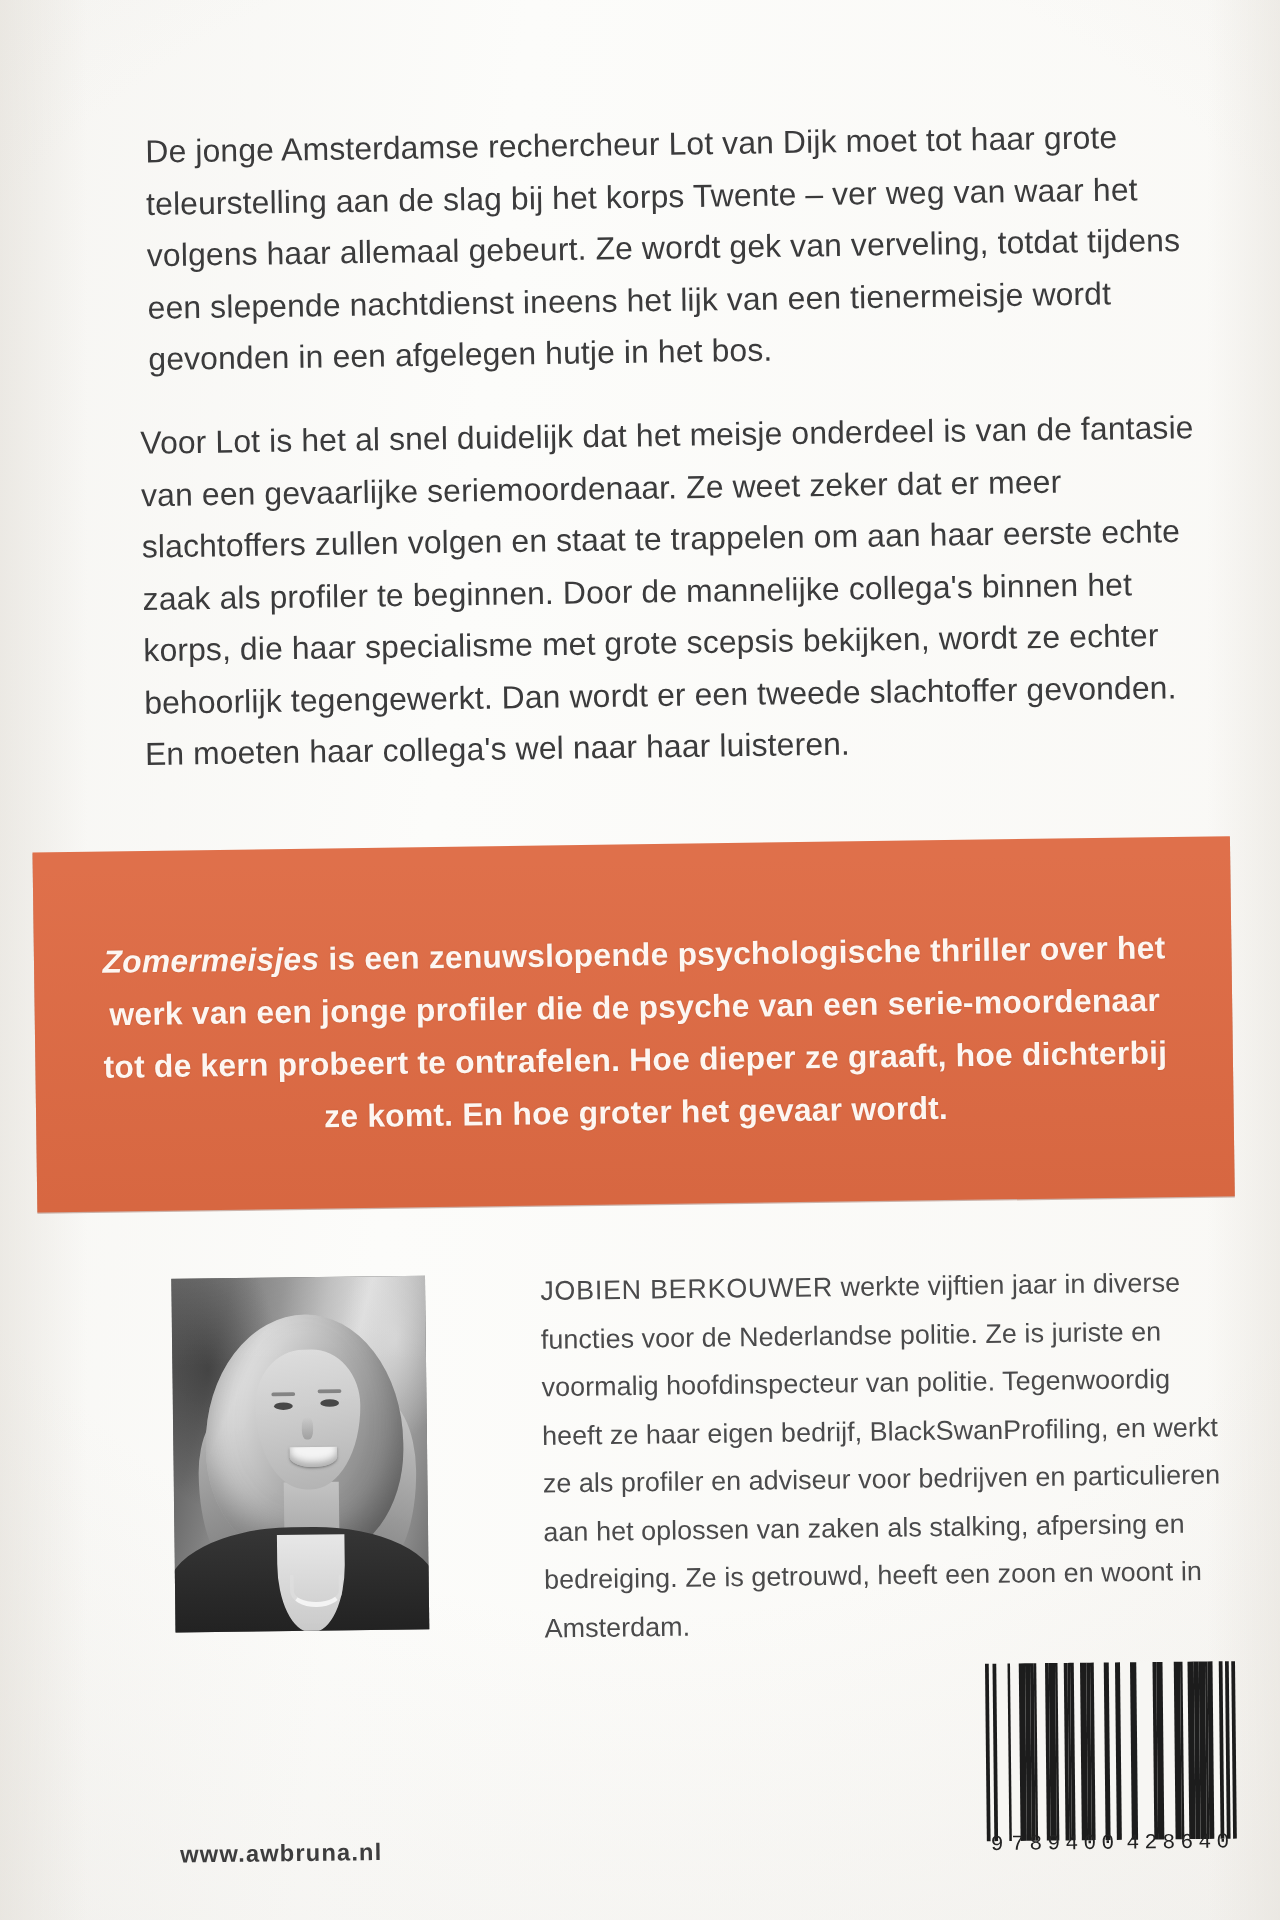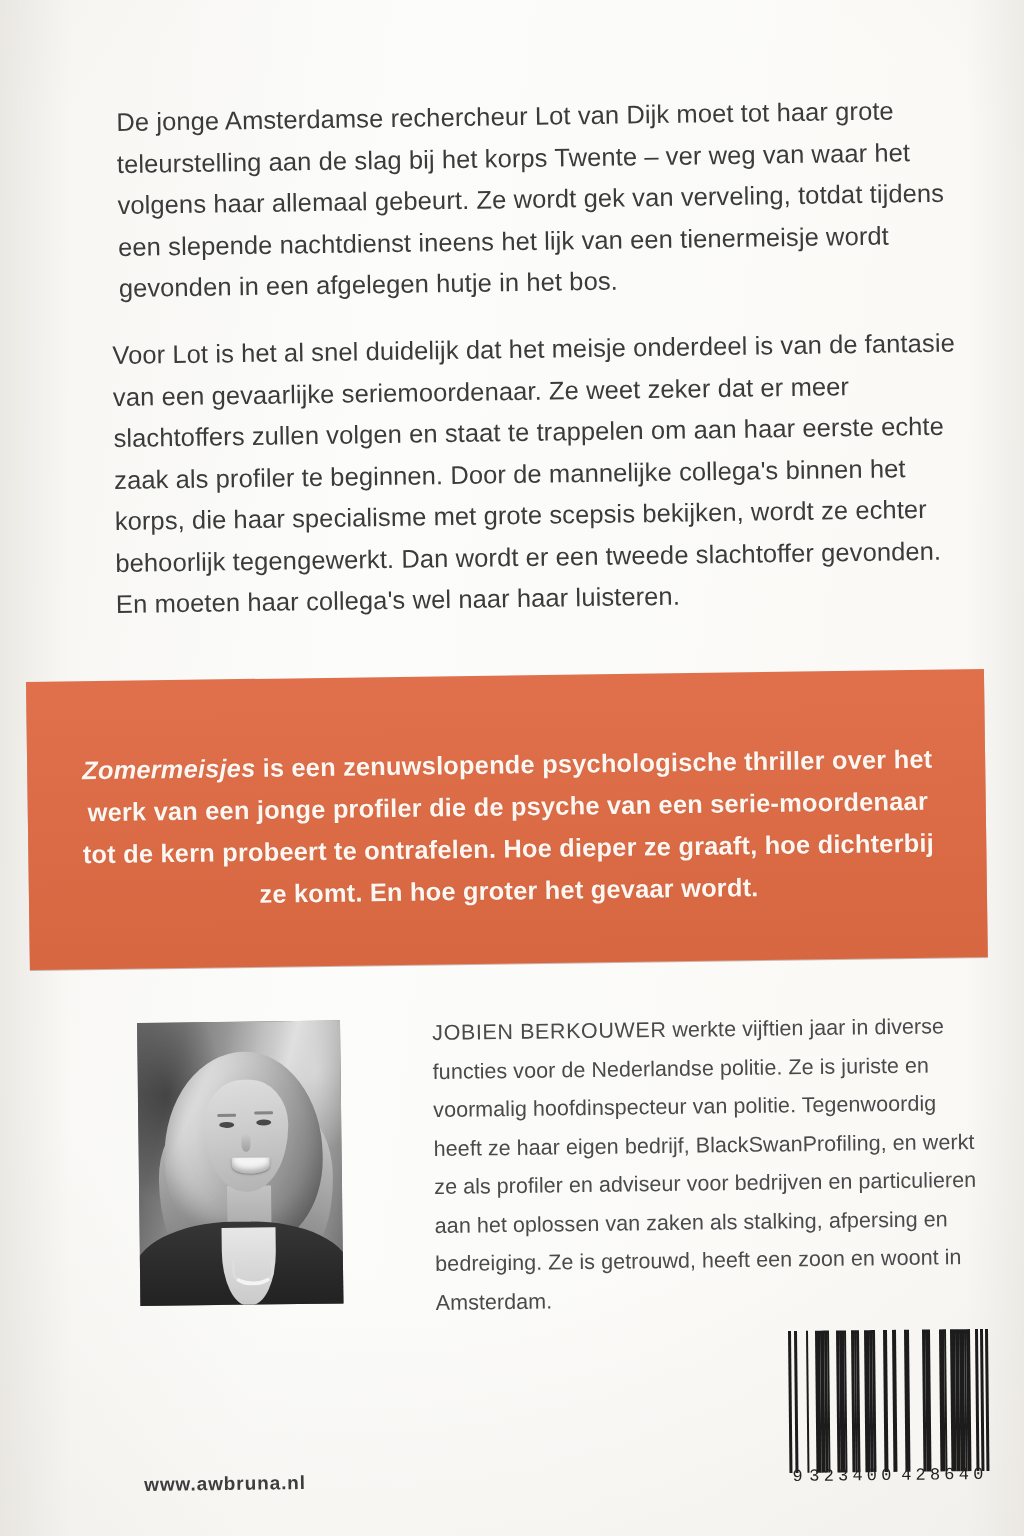--- a/index.html
+++ b/index.html
@@ -361,18 +361,18 @@
         <div class="bar" style="width: 4px;"></div>
         <div class="gap" style="width: 5px;"></div>
         <div class="bar" style="width: 3px;"></div>
         <div class="gap" style="width: 2px;"></div>
         <div class="bar" style="width: 3px;"></div>
         <div class="gap" style="width: 2px;"></div>
         <div class="bar" style="width: 3px;"></div>
       </div>
     <div id="barcode-digits">
       <span id="bc-left">9</span>
-      <span id="bc-mid">323400</span>
+      <span id="bc-mid">789400</span>
       <span id="bc-right">428640</span>
     </div>
   </div>
 
 </div>
 
 </body></html>

